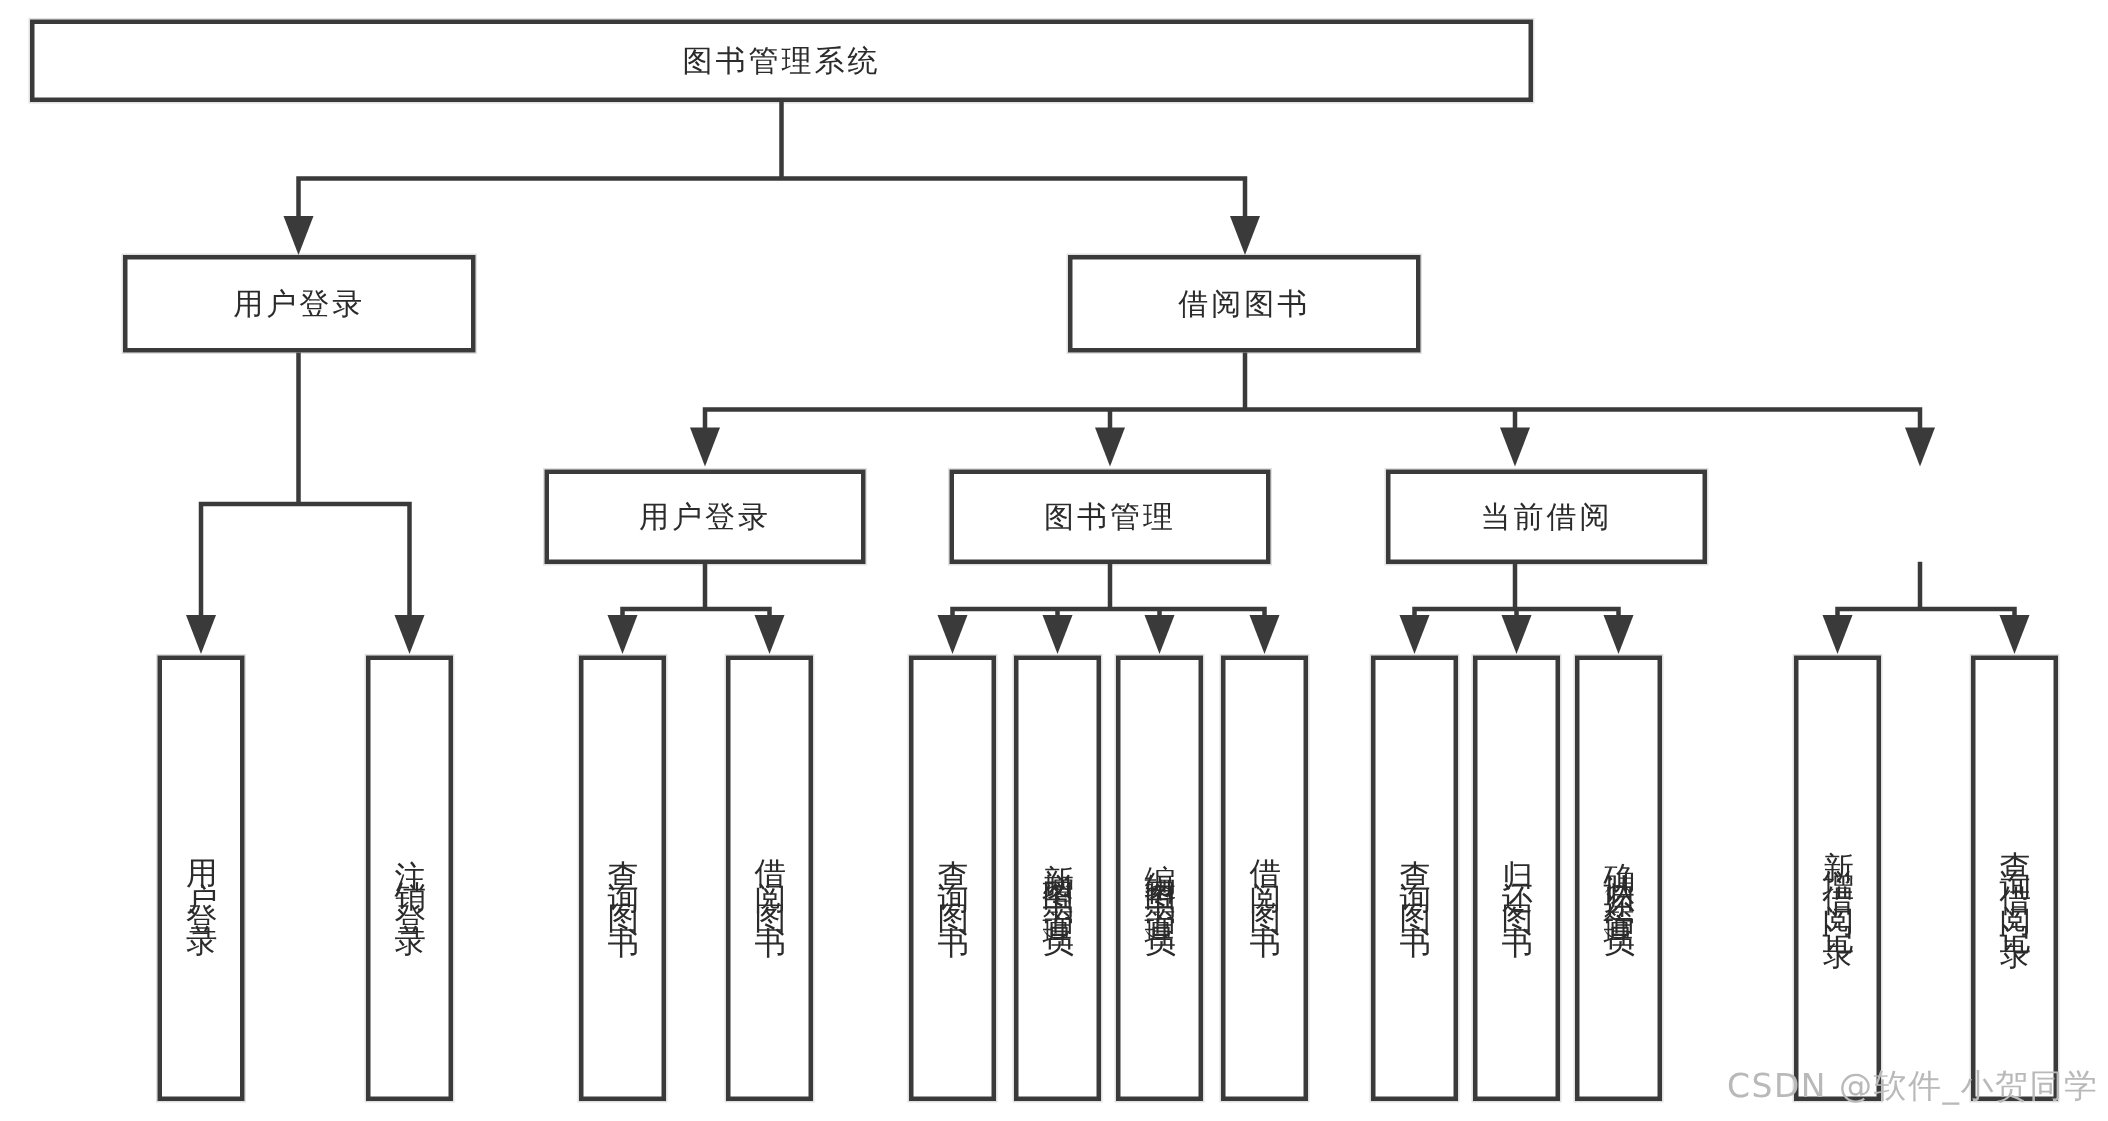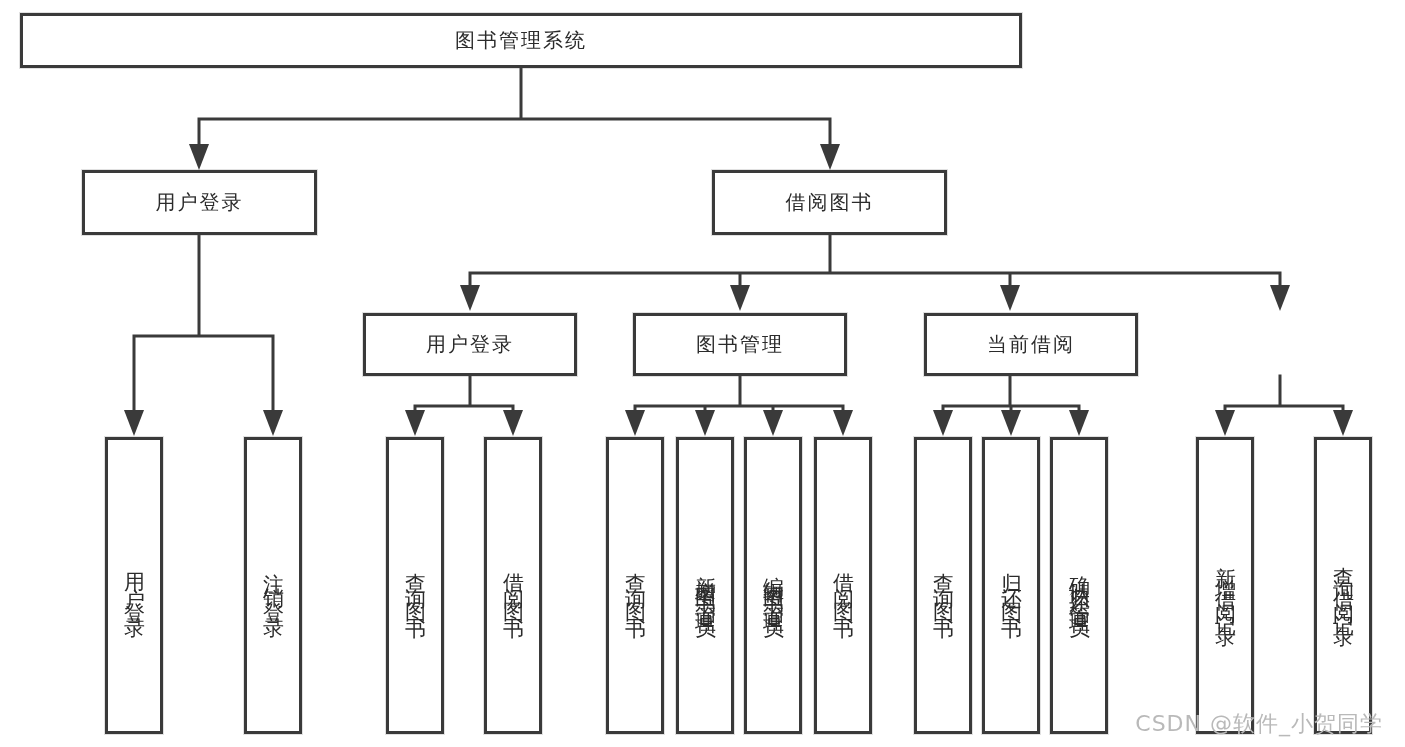--- a/index.html
+++ b/index.html
@@ -49,21 +49,21 @@
     text-orientation: mixed;
     font-size: 21px;
     line-height: 1;
     letter-spacing: 15px;
     white-space: normal;
   }
   .vbox.six span  { letter-spacing: 12px; }
   .vbox.tight span { letter-spacing: 6px; font-size: 21px; }
   .watermark {
     position: absolute;
-    right: 22px; bottom: 8px;
+    right: 6px; bottom: 8px;
     font-size: 22px;
     color: var(--watermark);
     letter-spacing: 1px;
     z-index: 3;
     pointer-events: none;
   }
 </style>
 </head>
 <body>
 

